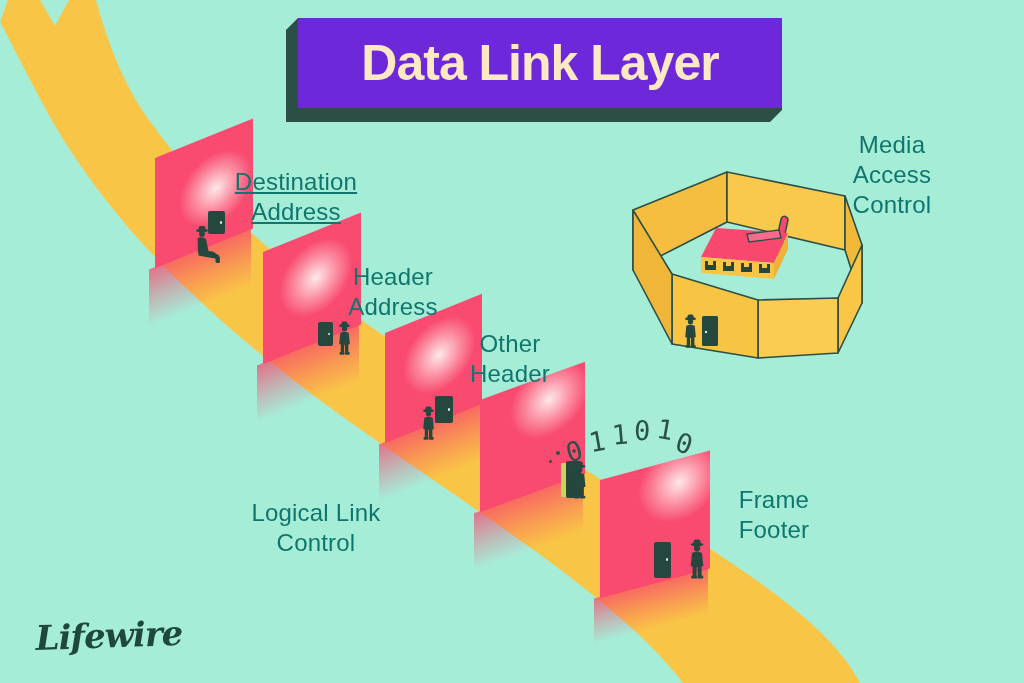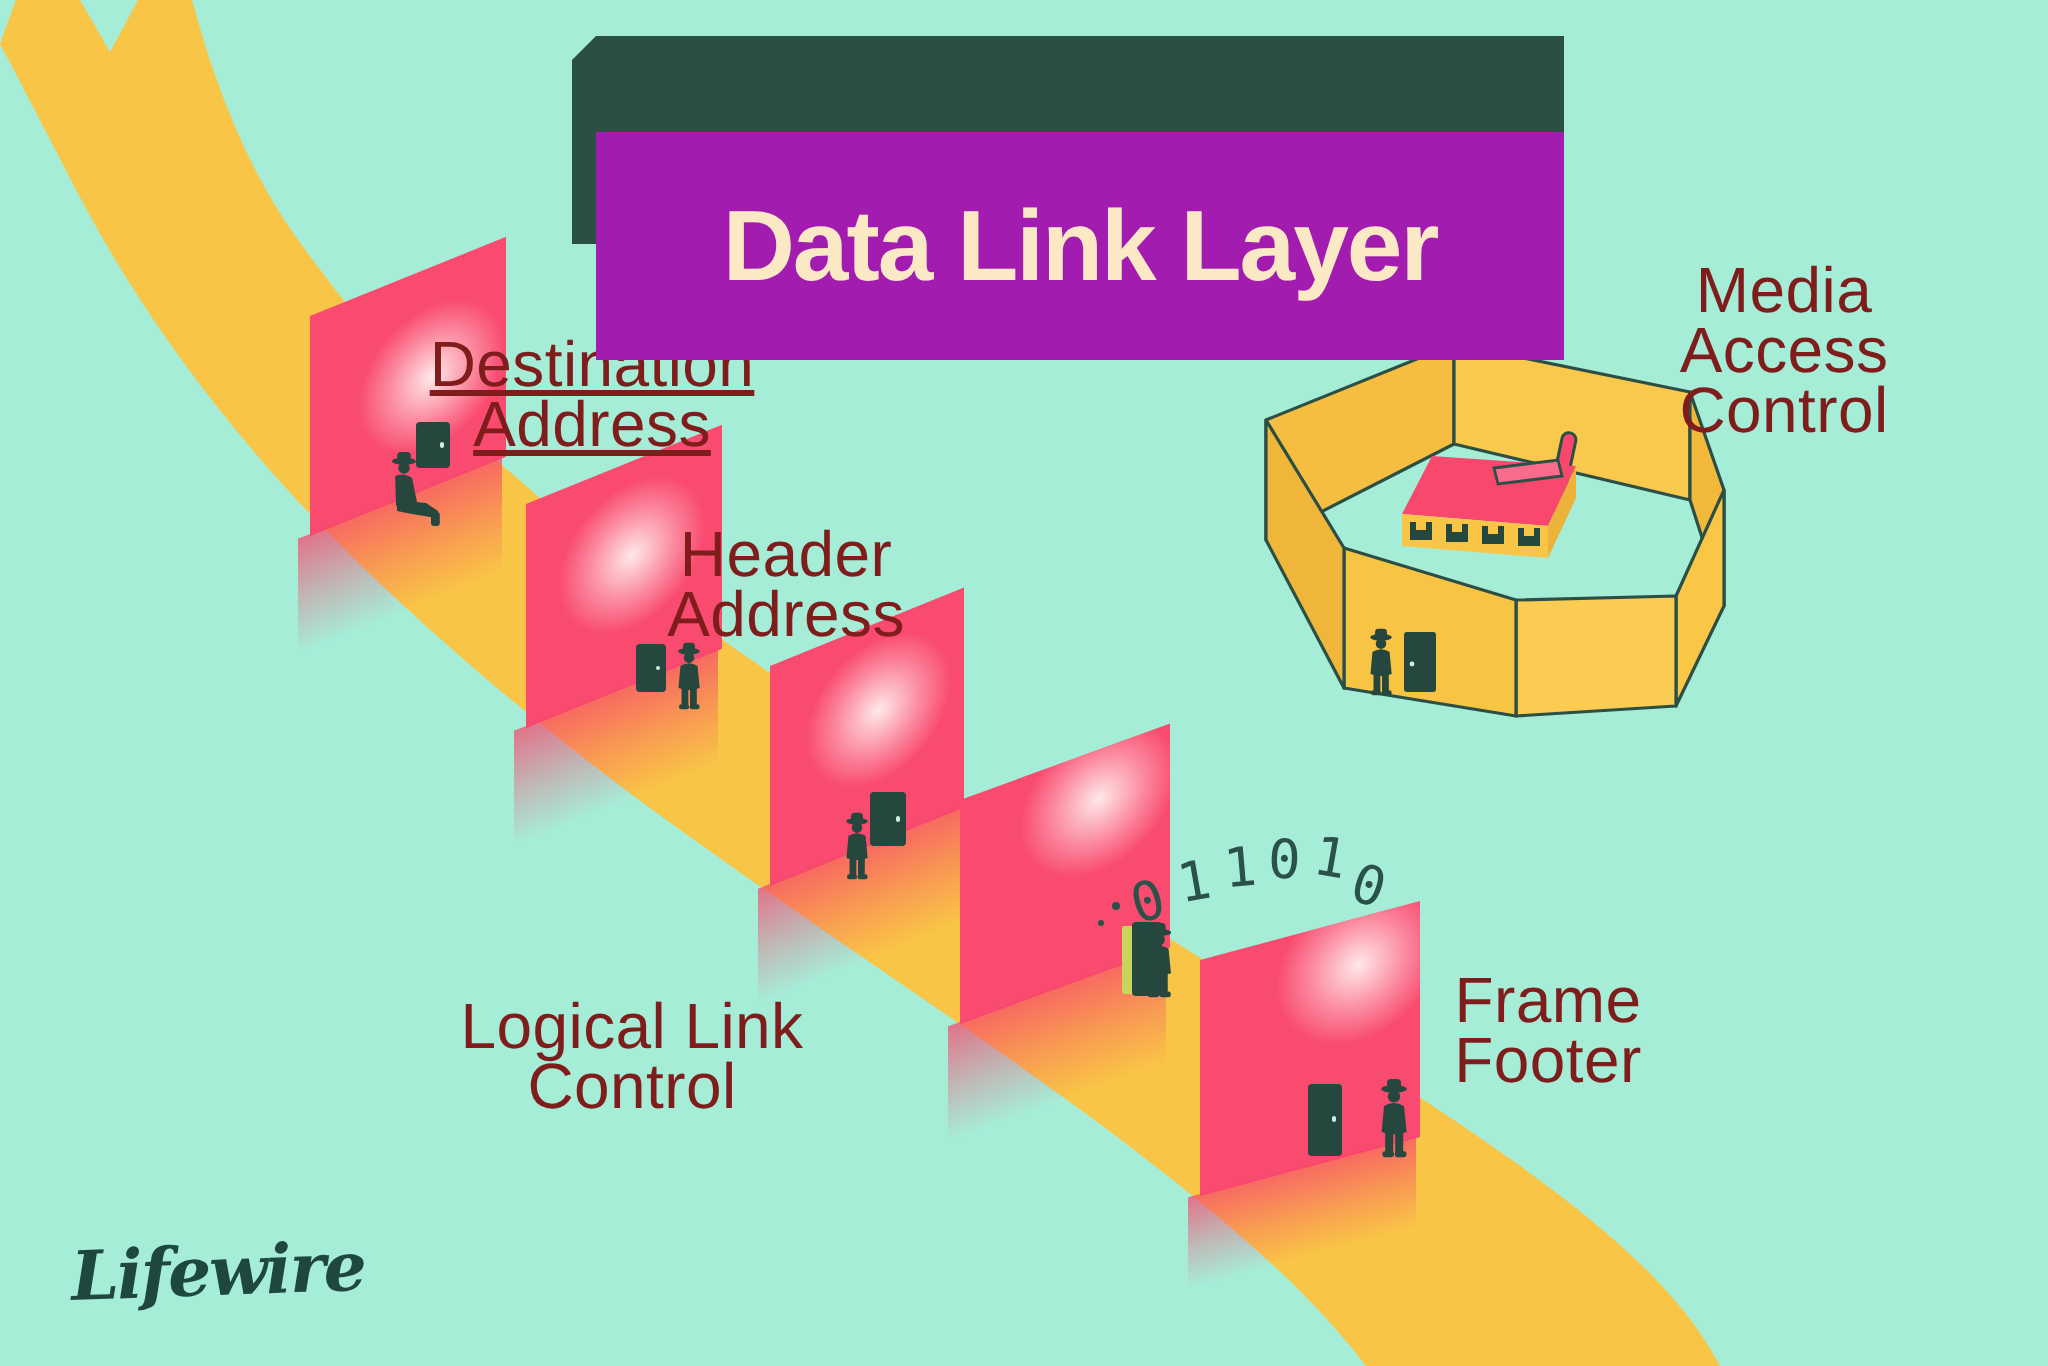--- a/index.html
+++ b/index.html
@@ -26,29 +26,29 @@
         border-radius:50%;background:#CFEFE2;}
   .door-slit{position:absolute;z-index:6;background:#C9D45C;border-radius:1px;}
 
   
   .bit{position:absolute;z-index:4;font-family:"DejaVu Sans Mono",monospace;
        font-size:27px;color:#2B5248;}
   .dot{position:absolute;z-index:4;border-radius:50%;background:#2B5248;}
 
   
   .lbl{position:absolute;z-index:8;transform:translateX(-50%);
-       font-size:32px;line-height:30px;color:#7f1d1d;text-align:center;
+       font-size:24px;line-height:30px;color:#0f766e;text-align:center;
        white-space:pre-line;letter-spacing:.2px;}
 
   
   .banner-shadow{position:absolute;left:286px;top:18px;width:496px;height:104px;
        background:#2B4F45;z-index:8;
        clip-path:polygon(2.42% 0,100% 0,100% 88.5%,97.58% 100%,0 100%,0 11.5%);}
-  .banner{position:absolute;left:298px;top:18px;width:484px;height:114px;
-       background:#a21caf;z-index:9;margin-top:48px;}
+  .banner{position:absolute;left:298px;top:18px;width:484px;height:90px;
+       background:#6d28d9;z-index:9;}
   .banner .t{width:100%;height:100%;display:flex;align-items:center;justify-content:center;
        font-weight:bold;font-size:50px;letter-spacing:-1px;color:#FBE8C4;}
 
   
   #figures{position:absolute;left:0;top:0;z-index:7;pointer-events:none;}
   #fence{position:absolute;left:613px;top:158px;z-index:3;}
   #logo{position:absolute;left:30px;top:608px;z-index:8;}
 </style>
 </head>
 <body>
@@ -165,20 +165,22 @@
 
   <div class="banner-shadow"></div>
   <div class="banner">
     <div class="t">Data Link Layer</div>
   </div>
 
   <div class="lbl" style="left:296px;top:167px;text-decoration:underline;">Destination
 Address</div>
   <div class="lbl" style="left:393px;top:262px;">Header
 Address</div>
+  <div class="lbl" style="left:510px;top:329px;">Other
+Header</div>
   <div class="lbl" style="left:286px;top:498px;margin-left:30px;">Logical Link
 Control</div>
   <div class="lbl" style="left:746px;top:485px;margin-left:28px;">Frame
 Footer</div>
   <div class="lbl" style="left:892px;top:130px;">Media Access
 Control</div>
 
   <svg id="logo" width="160" height="60" viewBox="0 0 160 60">
     <text x="6" y="42" transform="rotate(-2 6 42)" font-family="DejaVu Serif, serif" font-style="italic" font-weight="bold" font-size="34" letter-spacing="-1" fill="#1E473E">Lifewire</text>
   </svg>

